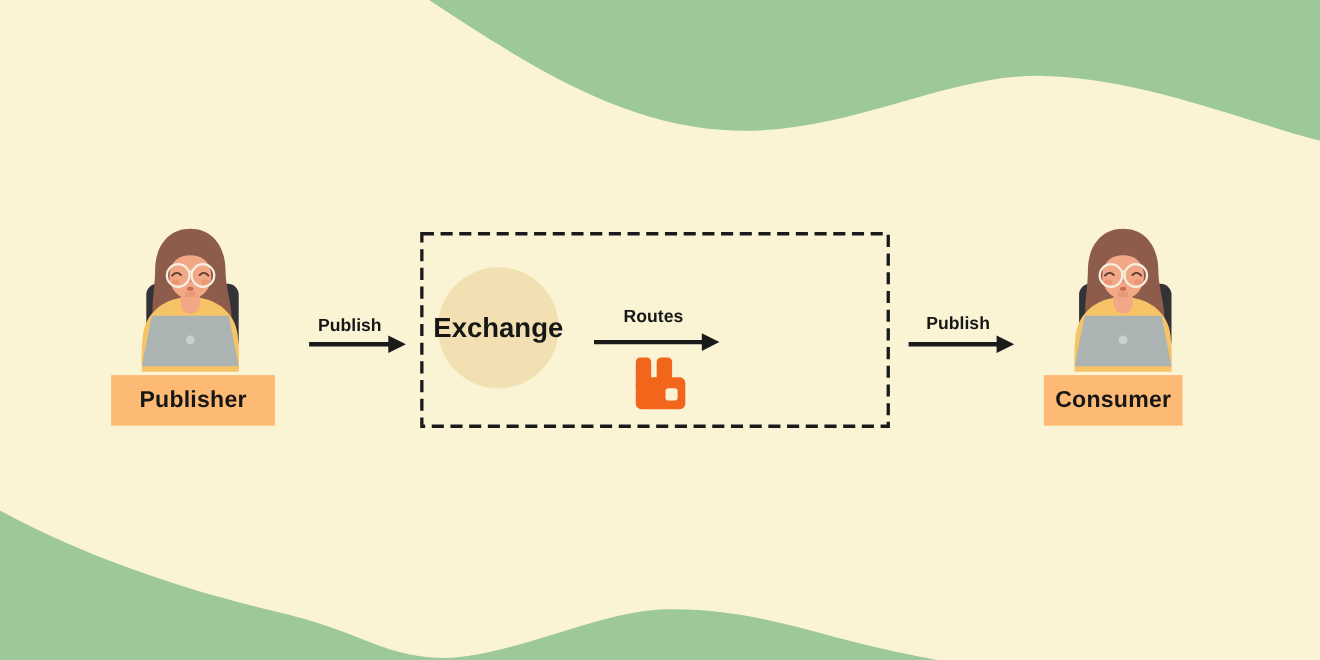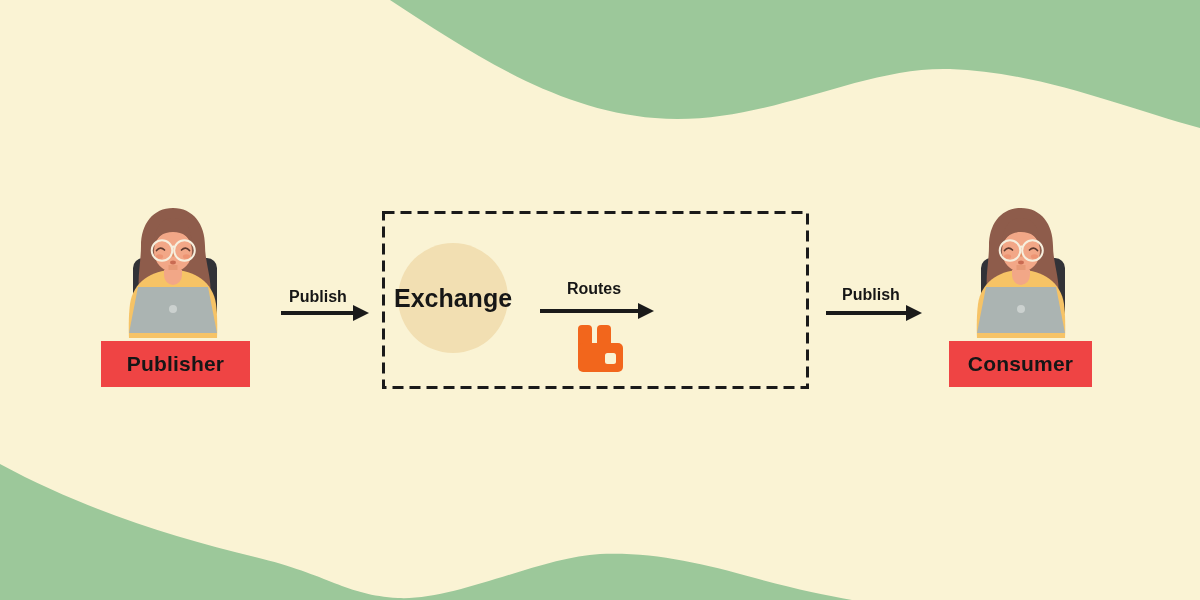--- a/index.html
+++ b/index.html
@@ -9,26 +9,26 @@
     background:#FAF3D4;overflow:hidden;
   }
   .waves-svg{position:absolute;left:0;top:0;width:1200px;height:600px;pointer-events:none;}
   .overlay-svg{position:absolute;left:0;top:0;width:1200px;height:600px;pointer-events:none;}
 
   .person-svg{position:absolute;width:110px;height:136px;}
   .person-publisher{left:120px;top:205px;}
   .person-consumer{left:968px;top:205px;}
 
   .role-label{
-    position:absolute;height:46px;background:#ef4444;
+    position:absolute;height:46px;background:#fdba74;
     display:flex;align-items:center;justify-content:center;
     font-weight:bold;font-size:21px;color:#161616;letter-spacing:.2px;
   }
   .label-publisher{left:101px;top:341px;width:149px;}
-  .label-consumer{left:949px;top:341px;width:143px;}
+  .label-consumer{left:949px;top:341px;width:126px;}
 
   .node-circle{
     position:absolute;background:#F2DFB2;border-radius:50%;
     display:flex;align-items:center;justify-content:center;
     font-weight:bold;font-size:25px;color:#161616;
   }
   .node-exchange{left:398px;top:243px;width:110px;height:110px;}
   .node-queue{left:680px;top:242px;width:112px;height:112px;}
 
   .arrow-label{

